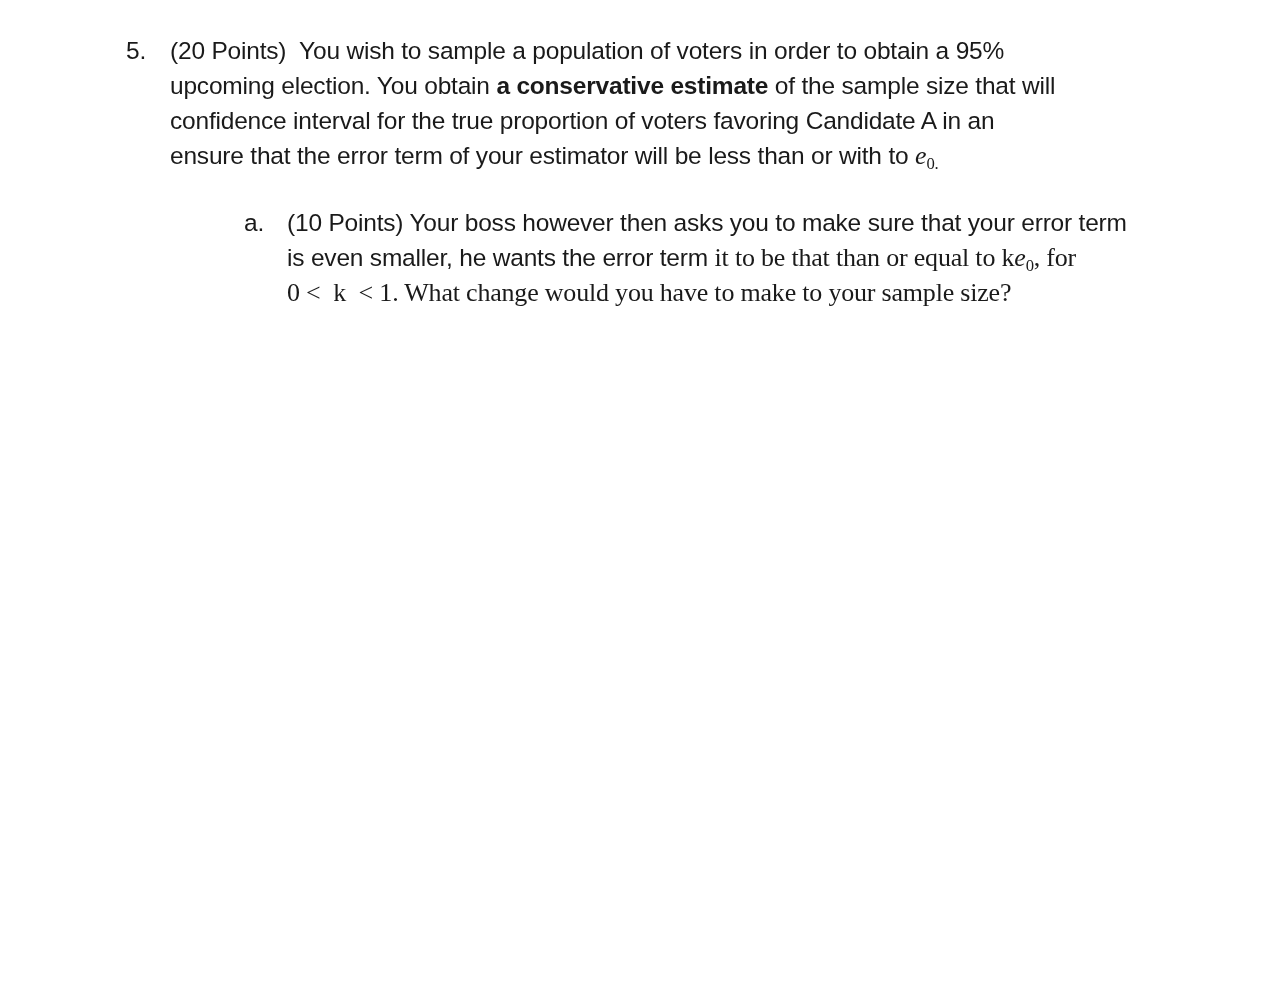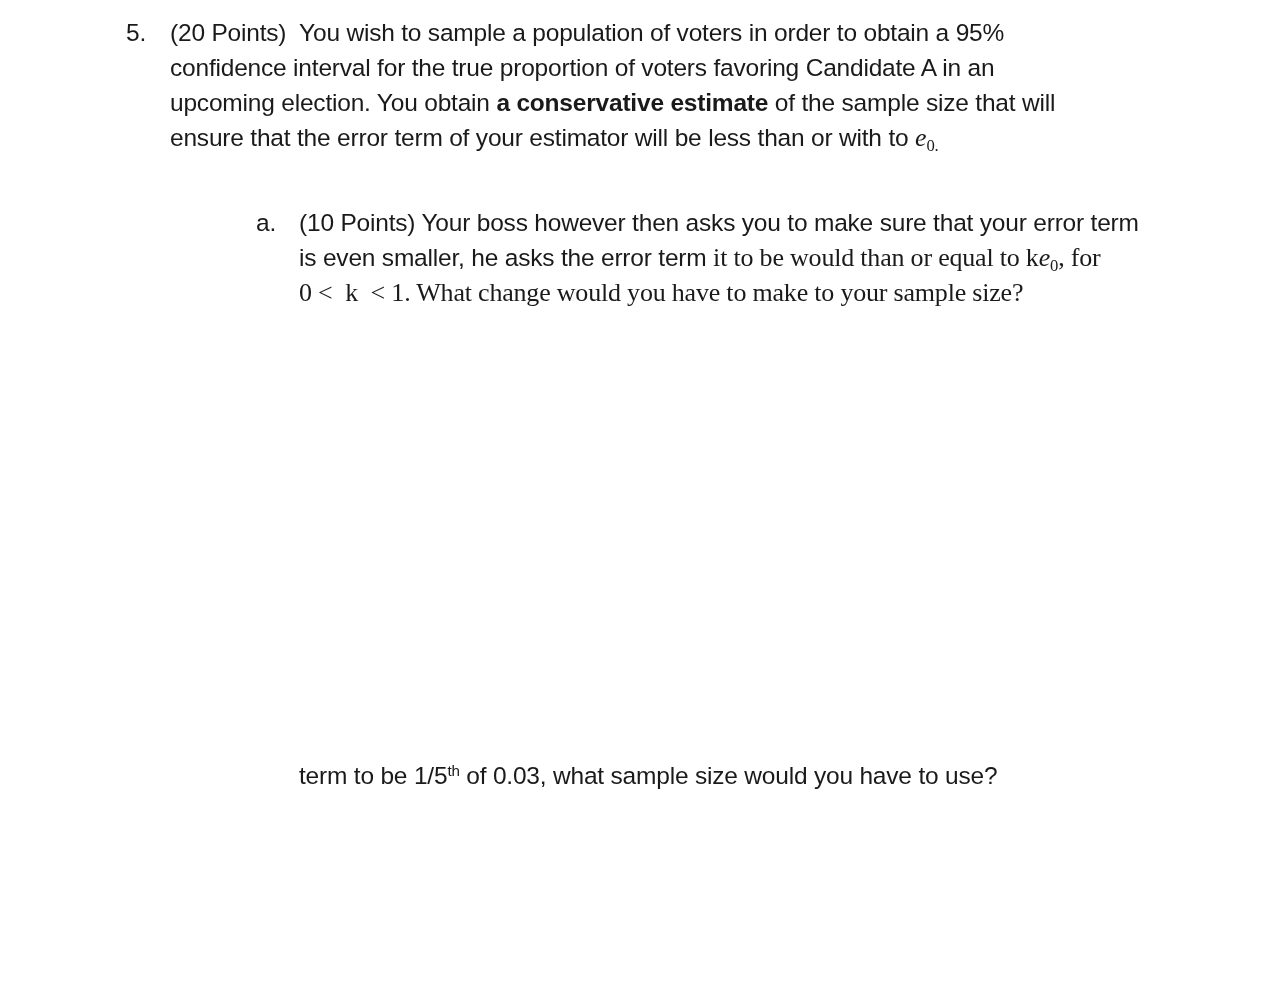--- a/index.html
+++ b/index.html
@@ -1,60 +1,57 @@
 <!DOCTYPE html>
 <html><head>
 <meta charset="utf-8">
 <style>
   html, body { margin: 0; padding: 0; background: #ffffff; }
   body { width: 1284px; height: 994px; position: relative; overflow: hidden; color: #1a1a1a; }
   .sans { font-family: "Liberation Sans", "DejaVu Sans", sans-serif; }
   .serif { font-family: "Liberation Serif", "DejaVu Serif", serif; }
-  .q-block { position: absolute; left: 126px; top: 15px; width: 1080px; }
+  .q-block { position: absolute; left: 126px; top: 33px; width: 1080px; }
   .line { font-size: 24.5px; line-height: 35px; white-space: nowrap; letter-spacing: -0.2px; }
   .num { display: inline-block; width: 44px; }
   .indent1 { padding-left: 44px; }
-  .sub-block { position: absolute; left: 256px; width: 980px; }
+  .sub-block { position: absolute; left: 244px; width: 980px; }
   .sub-a { top: 205px; }
   .sub-b { top: 758px; }
   .lbl { display: inline-block; width: 43px; }
   .indent2 { padding-left: 43px; }
   .serif-run { font-family: "Liberation Serif", "DejaVu Serif", serif; font-size: 26px; }
   .ital { font-style: italic; }
   sub { font-size: 0.68em; vertical-align: -0.28em; line-height: 0; }
   sup { font-size: 0.62em; vertical-align: 0.55em; line-height: 0; }
   b { font-weight: bold; }
 </style>
 </head>
 <body>
 
 <div class="q-block sans">
   <div class="line">
     <span class="num">5.</span><span>(20 Points)</span>&nbsp; <span>You wish to sample a population of voters in order to obtain a 95%</span>
   </div>
   <div class="line indent1">
-    <span>confidence interval for the true proportion of voters favoring Candidate A in an</span>
+    <span>upcoming election. You obtain </span><b>a conservative estimate</b><span> of the sample size that will</span>
   </div>
   <div class="line indent1">
-    <span>upcoming election. You obtain </span><b>a conservative estimate</b><span> of the sample size that will</span>
+    <span>confidence interval for the true proportion of voters favoring Candidate A in an</span>
   </div>
   <div class="line indent1">
     <span>ensure that the error term of your estimator will be less than or with to </span><span class="serif-run ital">e</span><sub class="serif">0.</sub>
   </div>
 </div>
 
 <div class="sub-block sub-a sans">
   <div class="line">
     <span class="lbl">a.</span><span>(10 Points) Your boss however then asks you to make sure that your error term</span>
   </div>
   <div class="line indent2">
-    <span>is even smaller, he asks the error term </span><span class="serif-run">it to be would than or equal to k</span><span class="serif-run ital">e</span><sub class="serif">0</sub><span class="serif-run">, for</span>
+    <span>is even smaller, he wants the error term </span><span class="serif-run">it to be that than or equal to k</span><span class="serif-run ital">e</span><sub class="serif">0</sub><span class="serif-run">, for</span>
   </div>
   <div class="line indent2">
     <span class="serif-run" style="white-space: pre;">0 &lt;  k  &lt; 1. What change would you have to make to your sample size?</span>
   </div>
 </div>
 
 <div class="sub-block sub-b sans">
-  <div class="line indent2">
-    <span>term to be 1/5</span><sup>th</sup><span> of 0.03, what sample size would you have to use?</span>
-  </div>
 </div>
 
 </body></html>

